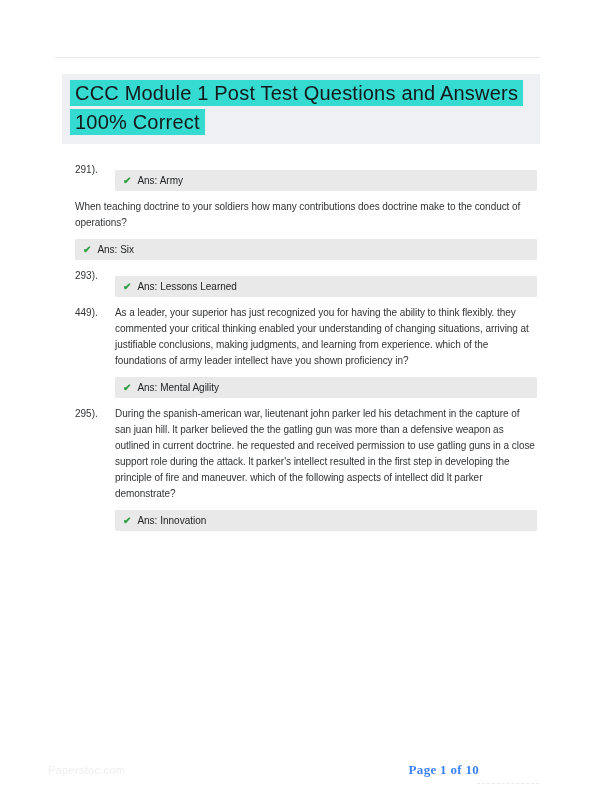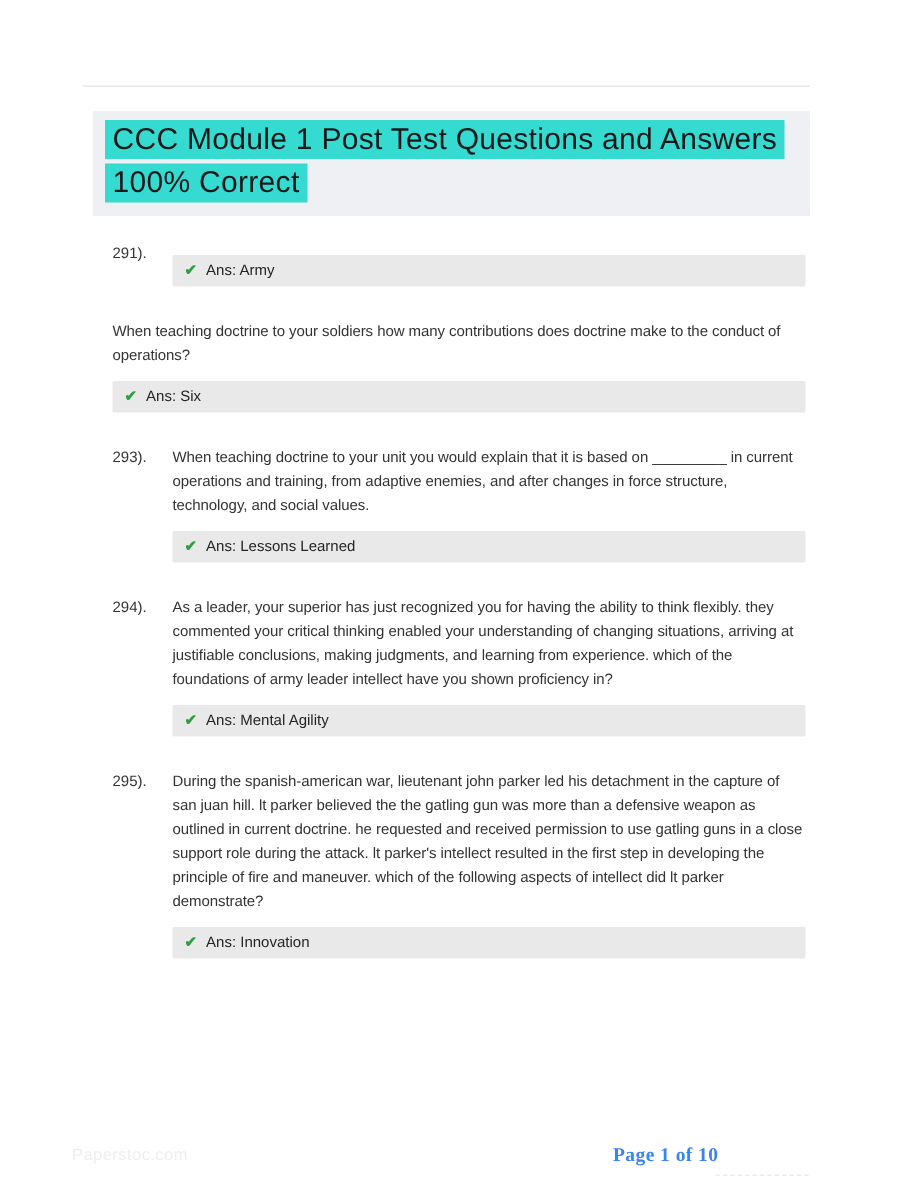--- a/index.html
+++ b/index.html
@@ -20,21 +20,21 @@
     margin:0; max-width:470px;
     font-size:20px; line-height:29px; font-weight:500;
     letter-spacing:0.2px; color:#15181b;
   }
   .hl {
     padding:2px 5px;
     box-decoration-break:clone; -webkit-box-decoration-break:clone;
   }
 
   .questions { position:absolute; top:162px; left:75px; width:462px; }
-  .q { display:flex; margin-bottom:23px; }
+  .q { display:flex; margin-bottom:8px; }
   .qnum { flex:0 0 40px; width:40px; font-size:10px; line-height:16px; color:#313335; }
   .qbody { flex:1 1 auto; min-width:0; }
   .qtext { margin:0; font-size:10px; line-height:16px; color:#313335; letter-spacing:-0.05px; }
   .ansbox {
     margin-top:8px; padding:4px 8px;
     font-size:10px; line-height:13px; color:#222426;
     display:flex; align-items:center; gap:6px; border-radius:1px;
   }
   .check { font-weight:bold; font-size:10px; line-height:13px; }
 
@@ -77,29 +77,28 @@
           <p class="qtext">When teaching doctrine to your soldiers how many contributions does doctrine make to the conduct of operations?</p>
           <div class="ansbox" style="background: rgb(233, 233, 233);">
             <span class="check" style="color: rgb(47, 158, 68);">✔</span>
             <span class="anstext">Ans: Six</span>
           </div>
         </div>
       </div>
       <div class="q">
         <span class="qnum">293).</span>
         <div class="qbody">
-          <p class="qtext">When teaching doctrine to your unit you would explain that it is based on _________ in current operations and training, from adaptive enemies, and after changes in force structure, technology, and social values.</p>
           <div class="ansbox" style="background: rgb(233, 233, 233);">
             <span class="check" style="color: rgb(47, 158, 68);">✔</span>
             <span class="anstext">Ans: Lessons Learned</span>
           </div>
         </div>
       </div>
       <div class="q">
-        <span class="qnum">294).</span>
+        <span class="qnum">449).</span>
         <div class="qbody">
           <p class="qtext">As a leader, your superior has just recognized you for having the ability to think flexibly. they commented your critical thinking enabled your understanding of changing situations, arriving at justifiable conclusions, making judgments, and learning from experience. which of the foundations of army leader intellect have you shown proficiency in?</p>
           <div class="ansbox" style="background: rgb(233, 233, 233);">
             <span class="check" style="color: rgb(47, 158, 68);">✔</span>
             <span class="anstext">Ans: Mental Agility</span>
           </div>
         </div>
       </div>
       <div class="q">
         <span class="qnum">295).</span>

